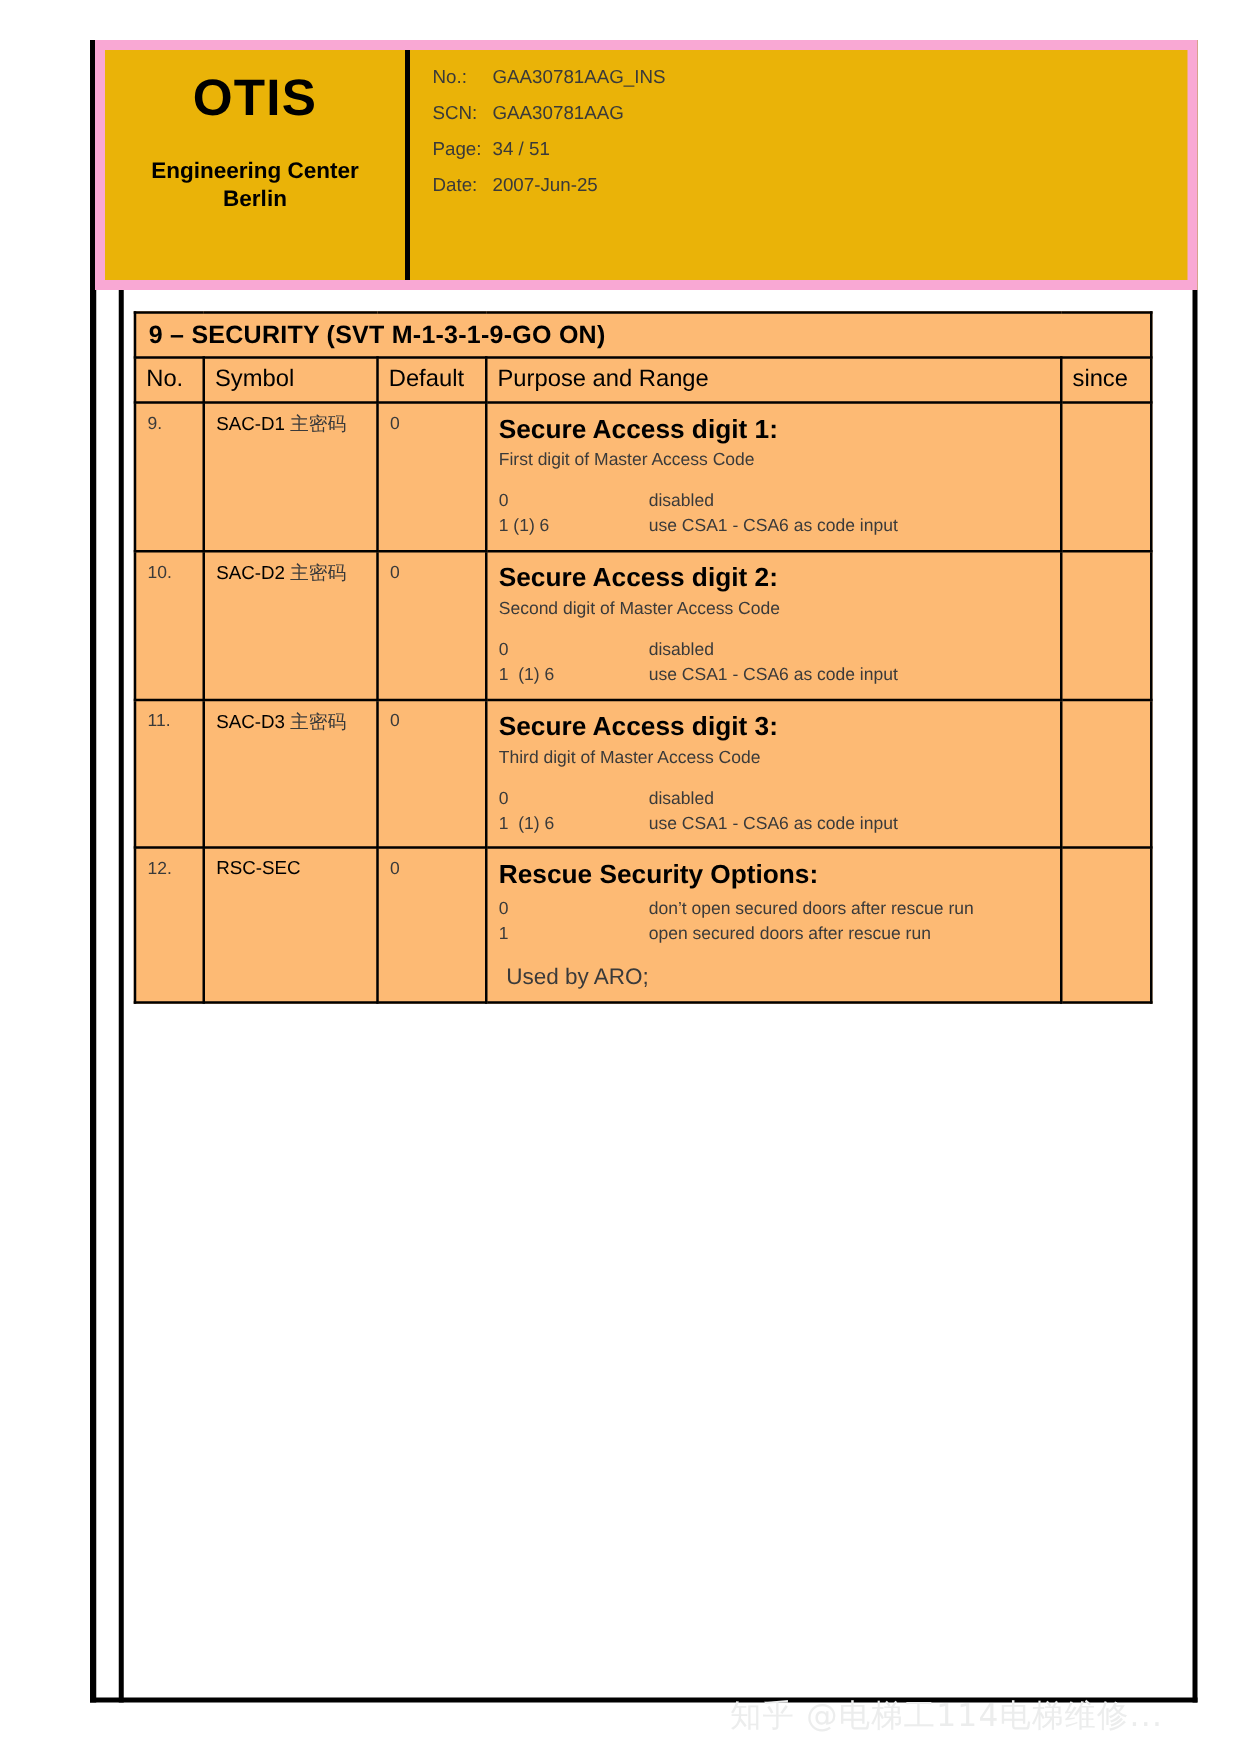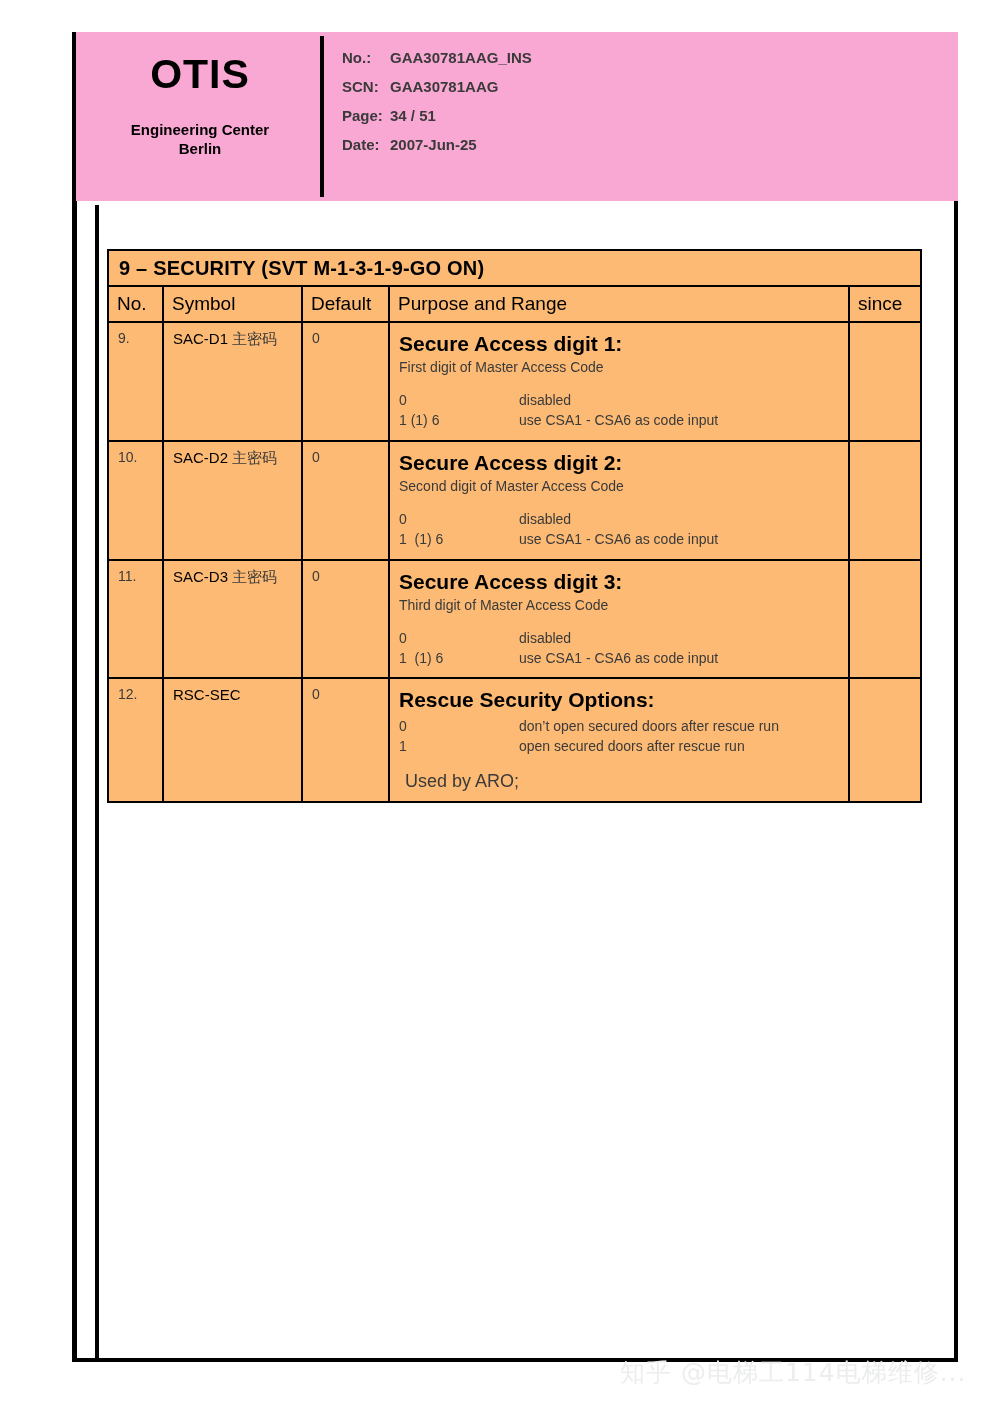--- a/index.html
+++ b/index.html
@@ -54,45 +54,45 @@
     height: 1330px;
     background: #000;
   }
 
   
   .titleblock {
     position: absolute;
     left: 76px;
     top: 32px;
     width: 882px;
-    height: 169px;
+    height: 200px;
     box-sizing: border-box;
-    border: 4px solid #f9a8d4;
-    display: flex;
-    background: #f9a8d4;
+    border: 8px solid #f9a8d4;
+    display: flex;
+    background: #eab308;
   }
   .tb-left {
     width: 244px;
     box-sizing: border-box;
     border-right: 4px solid #000;
     display: flex;
     flex-direction: column;
     align-items: center;
     justify-content: flex-start;
     padding-top: 18px;
   }
   .tb-logo {
     font-size: 41px;
     font-weight: bold;
     letter-spacing: 1px;
     line-height: 1;
   }
   .tb-sub {
     margin-top: 26px;
-    font-size: 15px;
+    font-size: 18px;
     font-weight: bold;
     text-align: center;
     line-height: 1.25;
   }
   .tb-mid {
     width: 400px;
     box-sizing: border-box;
     border-right: 4px solid #000;
     display: flex;
     flex-direction: column;
@@ -131,21 +131,20 @@
     flex: 1;
     padding: 14px 0 0 18px;
     box-sizing: border-box;
   }
   .meta-row {
     display: flex;
     font-size: 15px;
     line-height: 1;
     margin-bottom: 14px;
     color: #3a3a3a;
-    font-weight: bold;
   }
   .meta-row.spaced { margin-top: 12px; }
   .meta-key {
     width: 48px;
     flex: none;
     color: #3a3a3a;
   }
   .meta-val { color: #3a3a3a; }
 
   
@@ -239,21 +238,21 @@
   .p-foot {
     margin-top: 15px;
     font-size: 18px;
     color: #3a3a3a;
     padding-left: 6px;
   }
 
   
   .watermark {
     position: absolute;
-    left: 620px;
+    left: 584px;
     top: 1356px;
     font-size: 25px;
     color: #eceded;
     letter-spacing: 1px;
     white-space: nowrap;
     font-family: "DejaVu Sans", sans-serif;
     user-select: none;
   }
 </style>
 </head>

